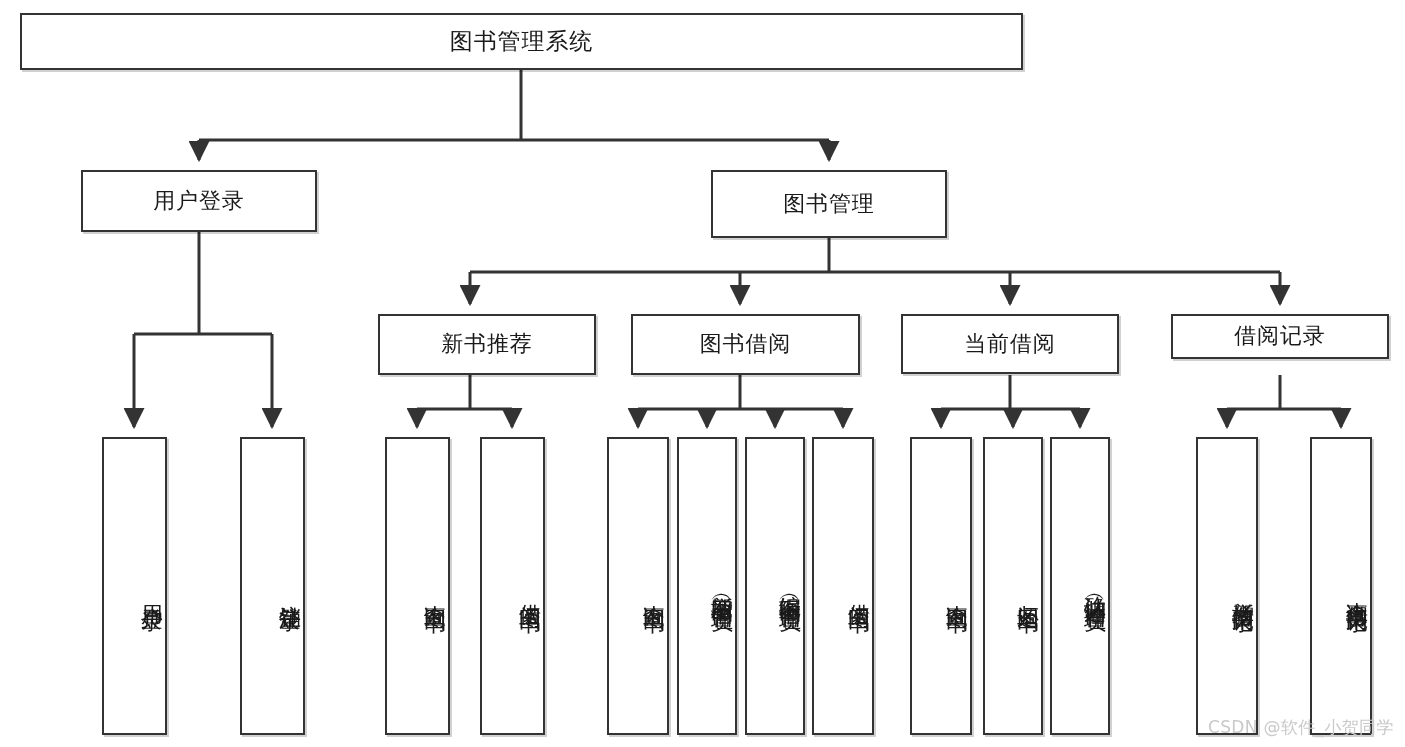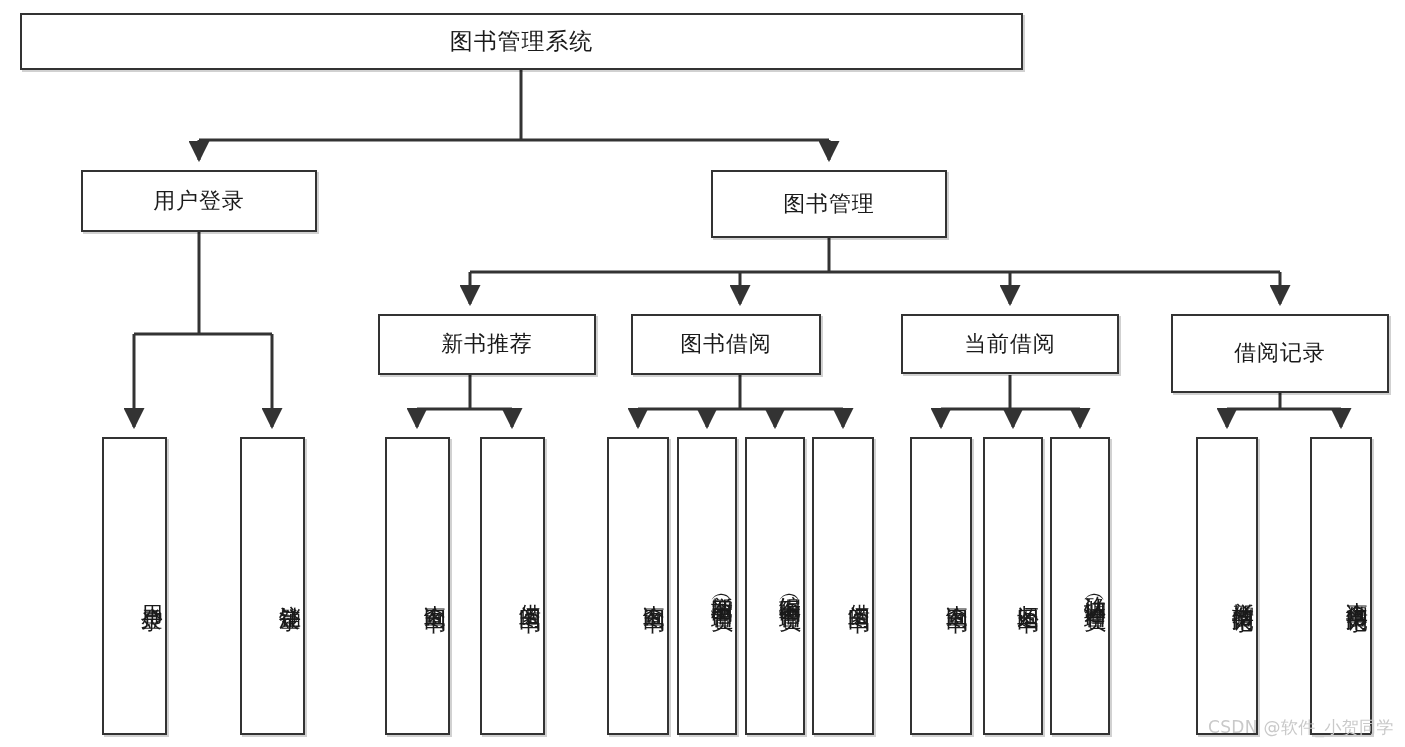--- a/index.html
+++ b/index.html
@@ -131,27 +131,27 @@
   <div class="node h" style="left:81px; top:170px; width:236px; height:62px;">
     <span>用户登录</span>
   </div>
   <div class="node h" style="left:711px; top:170px; width:236px; height:68px;">
     <span>图书管理</span>
   </div>
 
   <div class="node h" style="left:378px; top:314px; width:218px; height:61px;">
     <span>新书推荐</span>
   </div>
-  <div class="node h" style="left:631px; top:314px; width:190px; height:61px;">
+  <div class="node h" style="left:631px; top:314px; width:229px; height:61px;">
     <span>图书借阅</span>
   </div>
   <div class="node h" style="left:901px; top:314px; width:218px; height:60px;">
     <span>当前借阅</span>
   </div>
-  <div class="node h" style="left:1171px; top:314px; width:218px; height:79px;">
+  <div class="node h" style="left:1171px; top:314px; width:218px; height:45px;">
     <span>借阅记录</span>
   </div>
 
   <div class="node v" style="left:102px; top:437px; width:65px; height:298px;">
     <span>用户登录</span>
   </div>
   <div class="node v" style="left:240px; top:437px; width:65px; height:298px;">
     <span>注销登录</span>
   </div>
 

